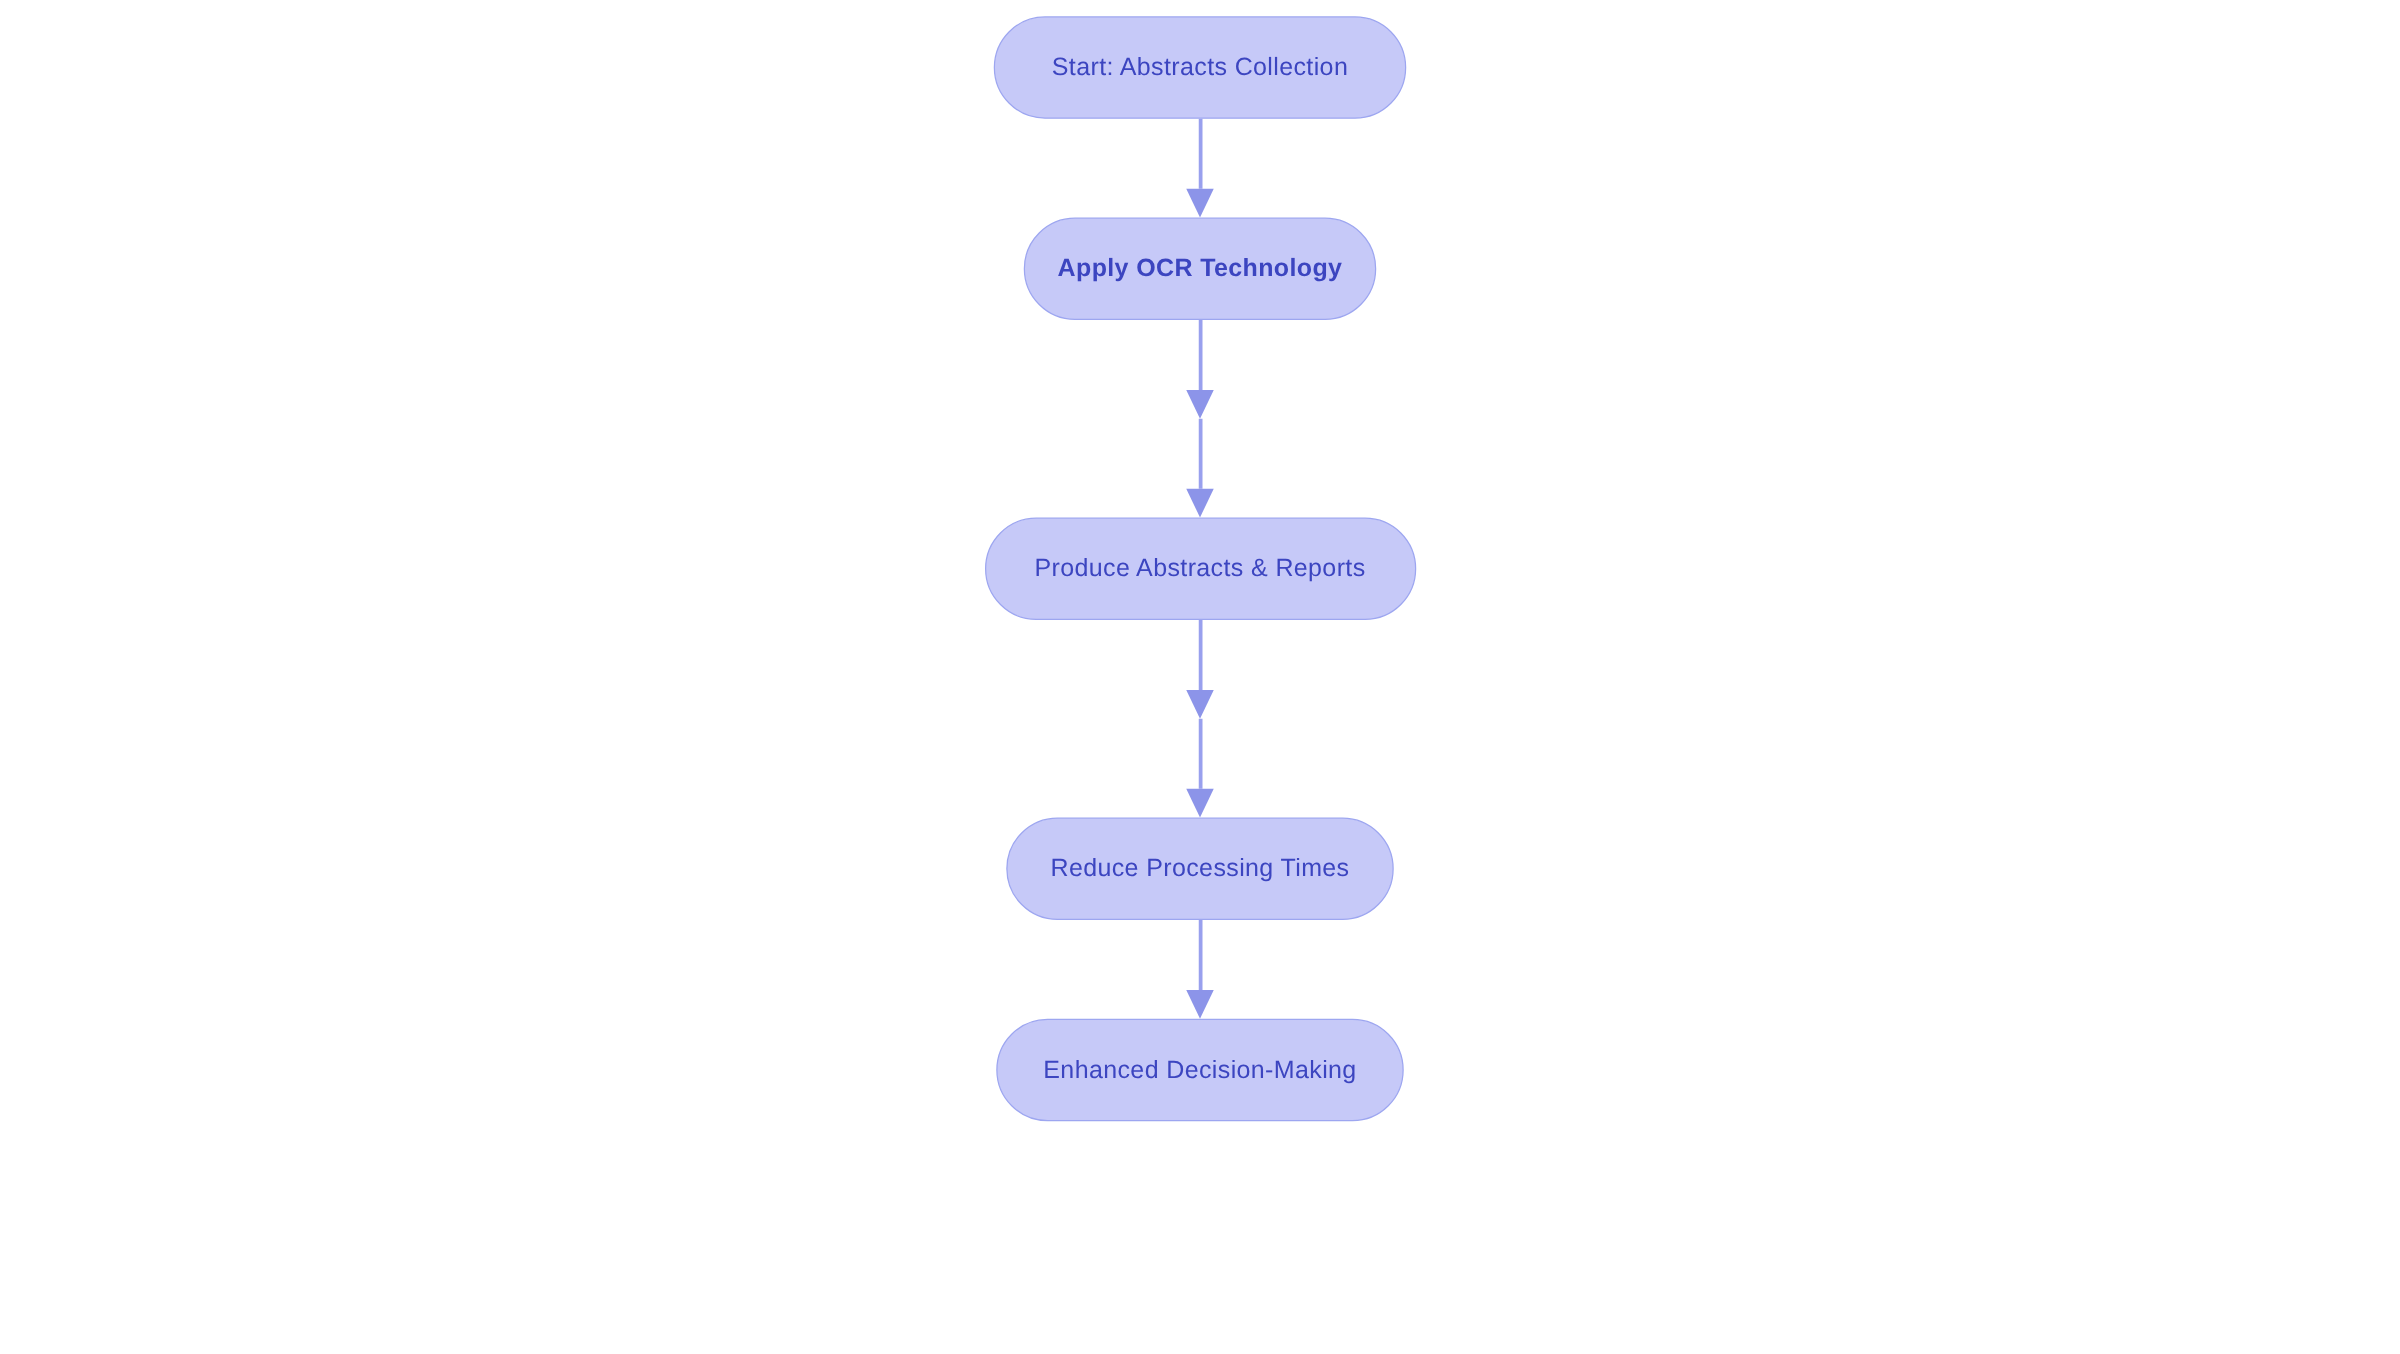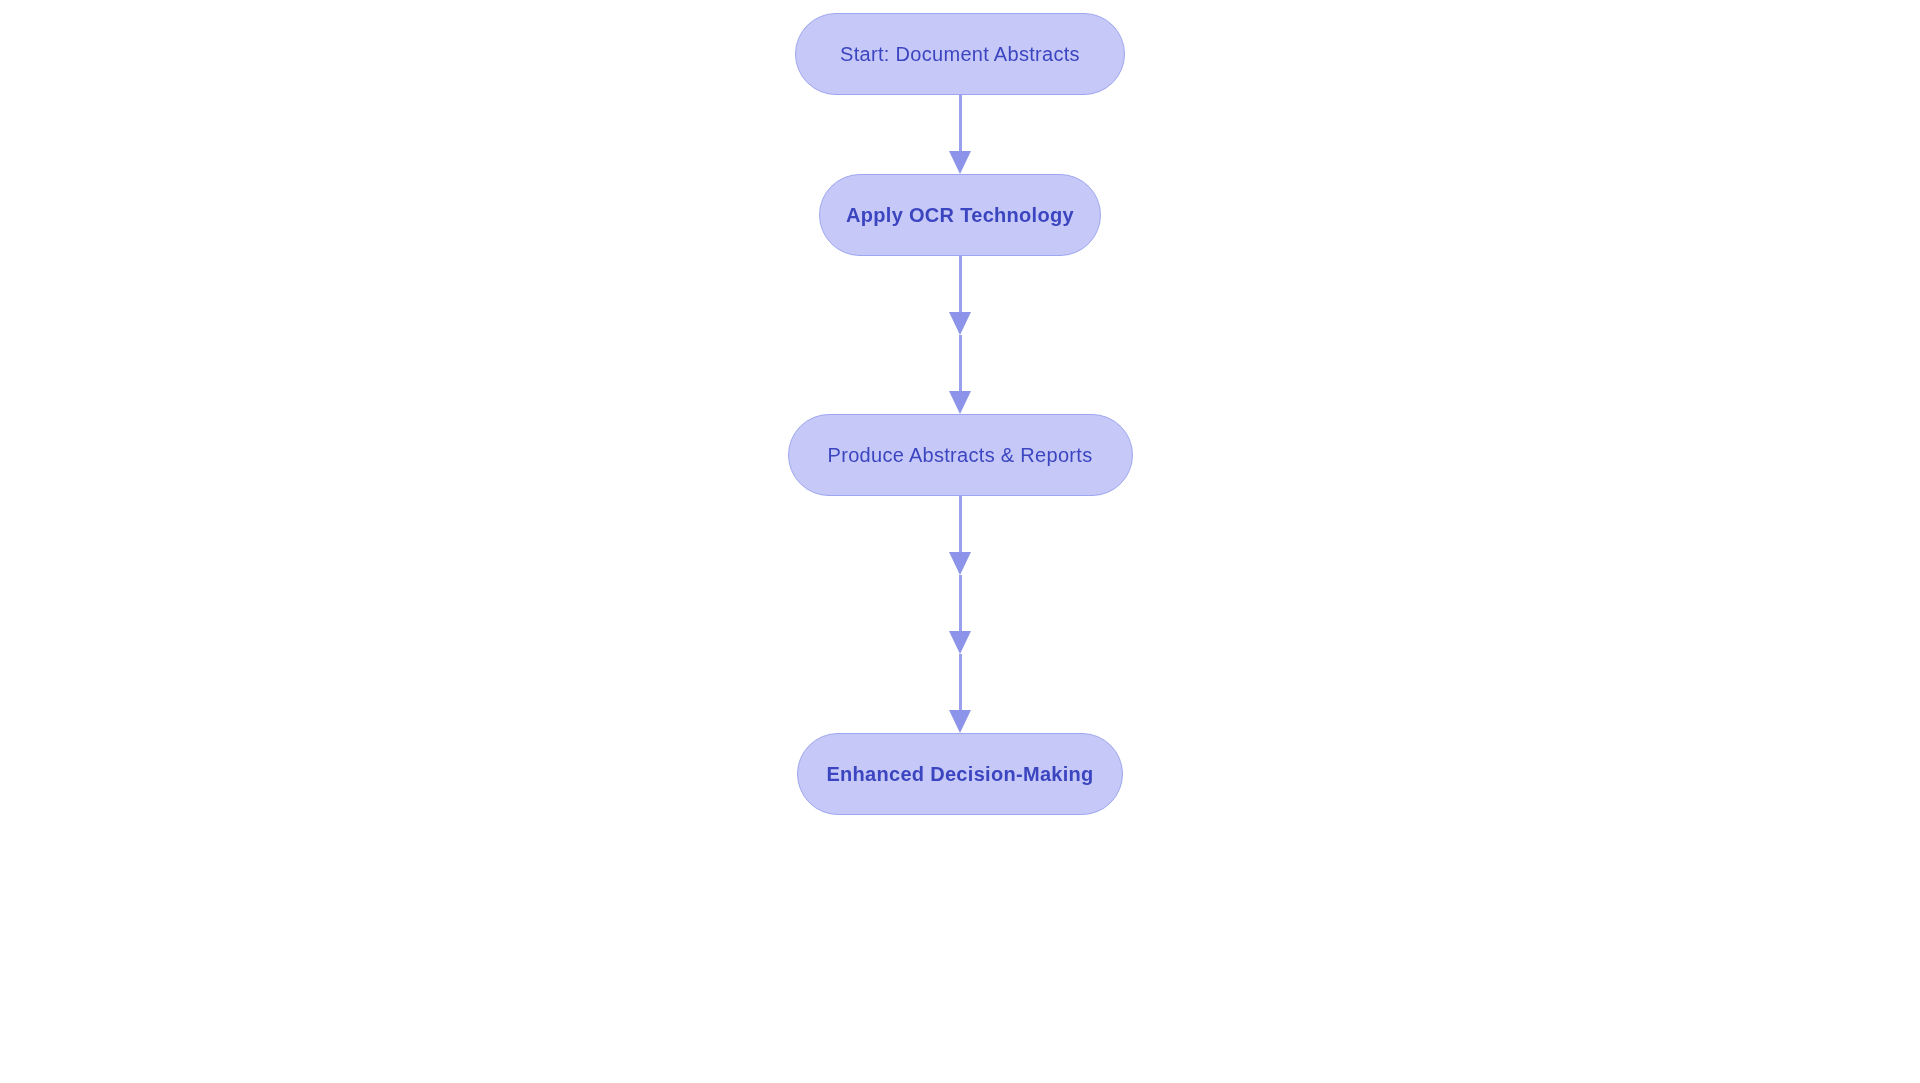--- a/index.html
+++ b/index.html
@@ -61,21 +61,21 @@
     border-left:11px solid transparent;
     border-right:11px solid transparent;
     border-top:23px solid var(--arrow-head);
   }
 </style>
 </head>
 <body>
 
 <div class="flow" id="flow">
     <div class="node" style="width: 330px;">
-      <span class="node-label">Start: Document Abstracts</span>
+      <span class="node-label">Start: Abstracts Collection</span>
     </div>
     <div class="arrow">
       <div class="arrow-line"></div>
       <div class="arrow-head"></div>
     </div>
     <div class="node" style="width: 282px; font-weight: bold;">
       <span class="node-label">Apply OCR Technology</span>
     </div>
     <div class="arrow">
       <div class="arrow-line"></div>
@@ -89,20 +89,23 @@
       <span class="node-label">Produce Abstracts &amp; Reports</span>
     </div>
     <div class="arrow">
       <div class="arrow-line"></div>
       <div class="arrow-head"></div>
     </div>
     <div class="arrow">
       <div class="arrow-line"></div>
       <div class="arrow-head"></div>
     </div>
+    <div class="node" style="width: 310px;">
+      <span class="node-label">Reduce Processing Times</span>
+    </div>
     <div class="arrow">
       <div class="arrow-line"></div>
       <div class="arrow-head"></div>
     </div>
-    <div class="node" style="width: 326px; font-weight: bold;">
+    <div class="node" style="width: 326px;">
       <span class="node-label">Enhanced Decision-Making</span>
     </div>
   </div>
 
 </body></html>

